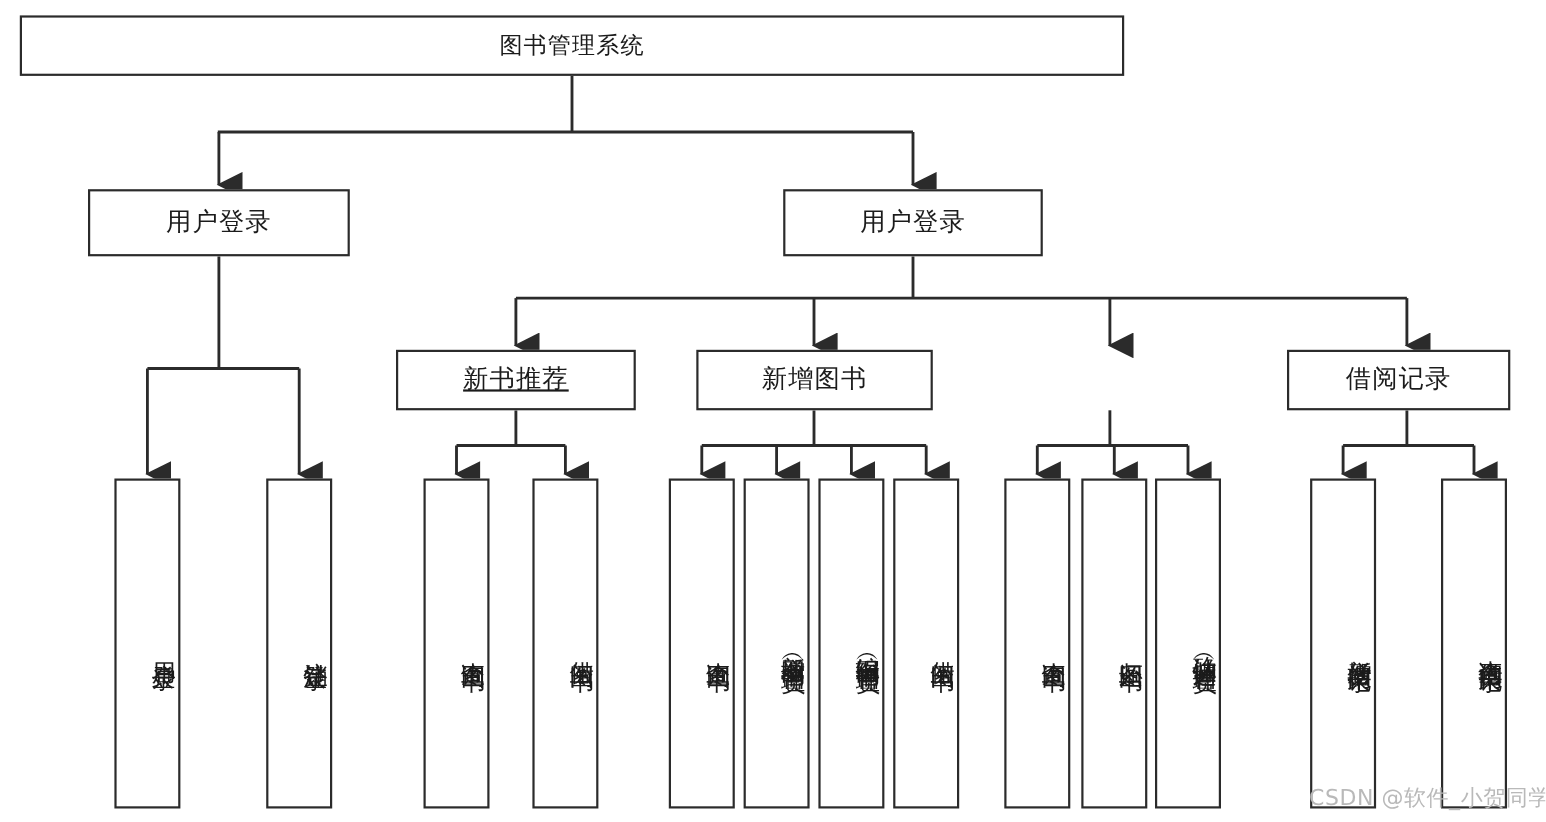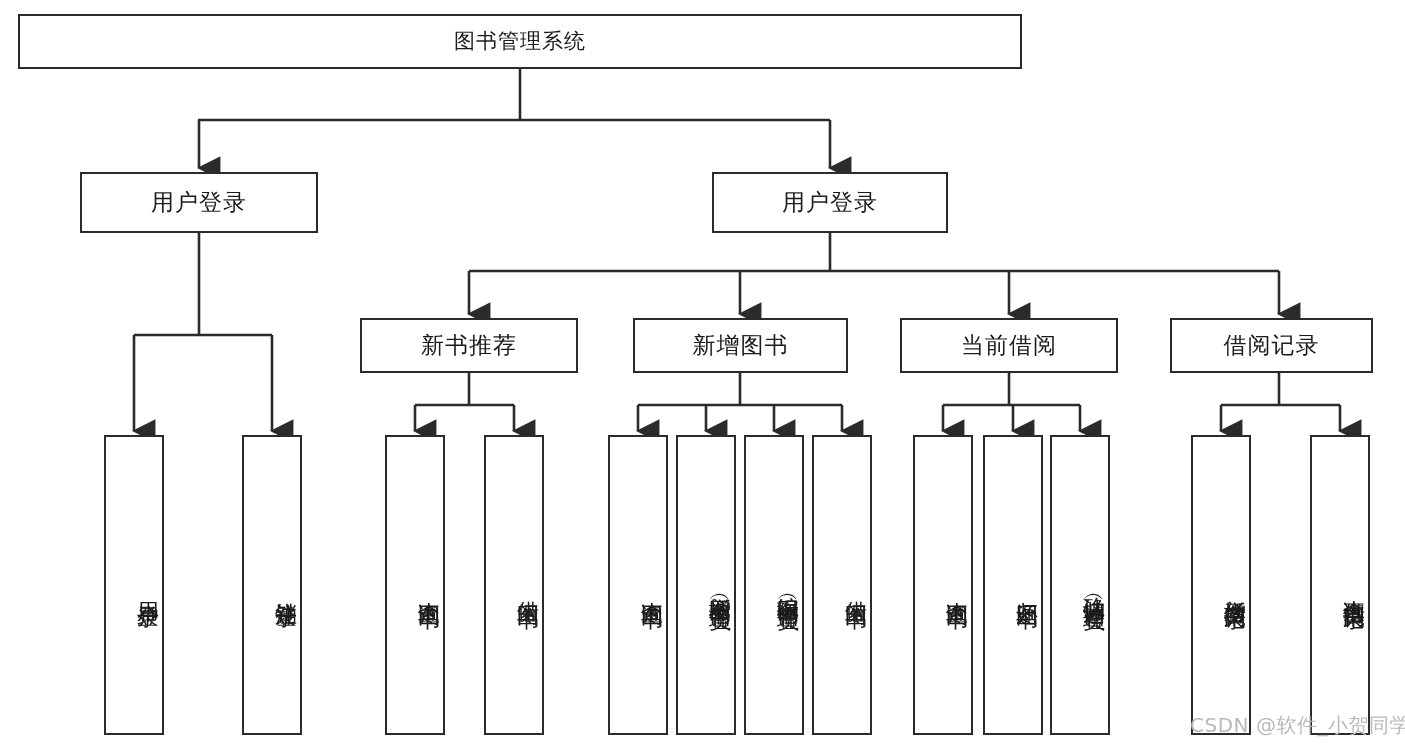--- a/index.html
+++ b/index.html
@@ -123,28 +123,25 @@
     <span>图书管理系统</span>
   </div>
 
   <div class="node horiz" style="left:80px; top:172px; width:238px; height:61px;">
     <span>用户登录</span>
   </div>
   <div class="node horiz" style="left:712px; top:172px; width:236px; height:61px;">
     <span>用户登录</span>
   </div>
 
-  <div class="node horiz" style="left:360px; top:318px; width:218px; height:55px;">
+  <div class="node horiz" style="left:360px; top:318px; width:218px; height:55px;text-decoration:underline;">
     <span>新书推荐</span>
   </div>
   <div class="node horiz" style="left:633px; top:318px; width:215px; height:55px;">
     <span>新增图书</span>
-  </div>
-  <div class="node horiz" style="left:900px; top:318px; width:218px; height:55px;">
-    <span>当前借阅</span>
   </div>
   <div class="node horiz" style="left:1170px; top:318px; width:203px; height:55px;">
     <span>借阅记录</span>
   </div>
 
   <div class="node vert" style="left:104px; top:435px; width:60px; height:300px;">
     <span class="vlabel">用户登录</span>
   </div>
   <div class="node vert" style="left:242px; top:435px; width:60px; height:300px;">
     <span class="vlabel">注销登录</span>

